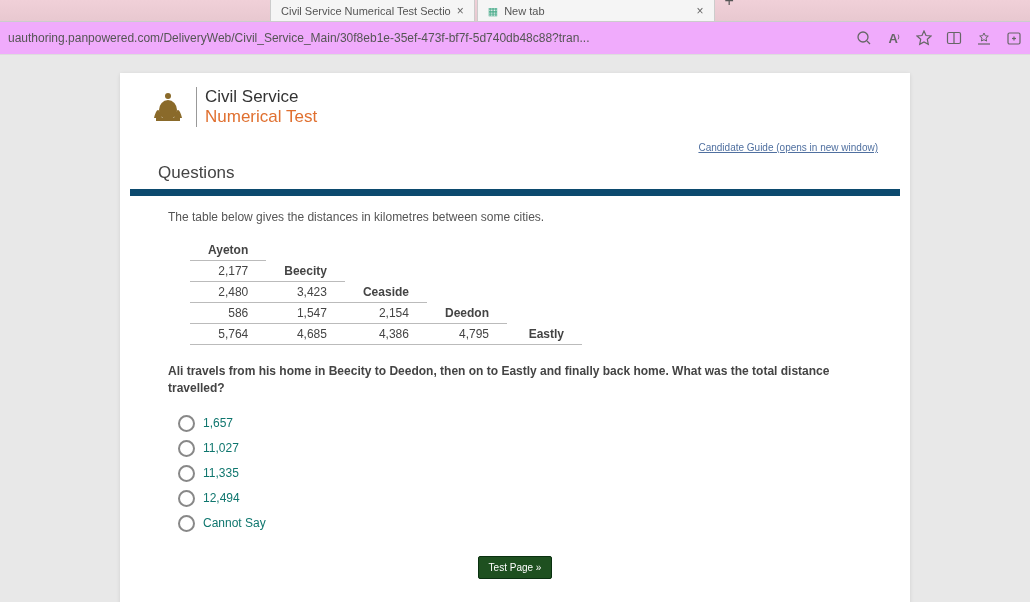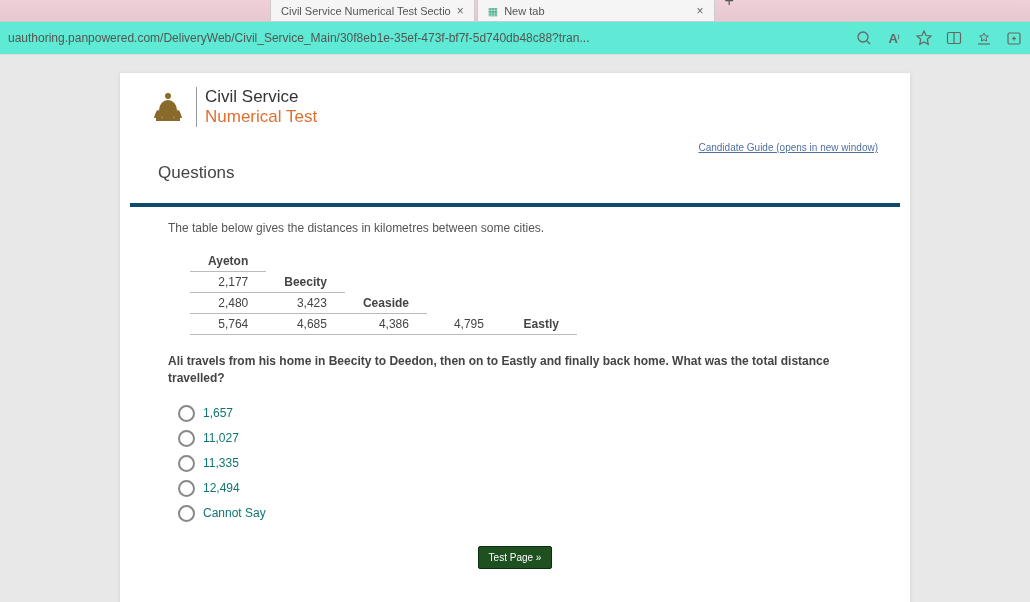--- a/index.html
+++ b/index.html
@@ -4,37 +4,37 @@
   <style>
     * { margin: 0; padding: 0; box-sizing: border-box; }
     body { font-family: Arial, Helvetica, sans-serif; background: #e8e8e8; width: 1030px; height: 602px; overflow: hidden; }
     
     .browser-chrome { background: linear-gradient(to bottom, #f0d0d8, #e8c8d0); height: 22px; border-bottom: 1px solid #ccc; display: flex; align-items: center; padding: 0 10px; overflow: hidden; }
     .tab-bar { display: flex; gap: 0; height: 38px; }
     .tab { background: #f5f5f5; border: 1px solid #ccc; border-bottom: none; padding: 2px 10px; font-size: 11px; color: #555; display: flex; align-items: center; gap: 6px; border-radius: 4px 4px 0 0; margin-right: 2px; }
     .tab-close { font-size: 12px; color: #666; cursor: pointer; }
     .tab-new { color: #555; font-size: 16px; padding: 0 8px; cursor: pointer; }
     
-    .address-bar { background: #5eead4; height: 32px; display: flex; align-items: center; padding: 16px 8px; gap: 10px; border-bottom: 1px solid #ddd; }
+    .address-bar { background: #f0abfc; height: 32px; display: flex; align-items: center; padding: 16px 8px; gap: 10px; border-bottom: 1px solid #ddd; }
     .url-text { flex: 1; font-size: 12px; color: #555; white-space: nowrap; overflow: hidden; text-overflow: ellipsis; }
     .toolbar-icons { display: flex; gap: 14px; align-items: center; }
     .tb-icon { width: 16px; height: 16px; color: #666; display: flex; align-items: center; justify-content: center; }
     
     .page-content { background: #fff; margin: 18px 120px 0 120px; padding: 8px 0 30px 0; min-height: 540px; box-shadow: 0 1px 4px rgba(0,0,0,0.1); }
     
     .header { display: flex; align-items: center; padding: 6px 16px 10px 28px; }
     .crest { width: 40px; height: 34px; margin-right: 8px; }
     .title-block { border-left: 1px solid #999; padding-left: 8px; }
     .title-line1 { font-size: 17px; color: #333; font-weight: 400; }
     .title-line2 { font-size: 17px; color: #e07030; font-weight: 400; }
     
     .guide-link { text-align: right; padding: 0 32px 6px 32px; }
     .guide-link a { font-size: 10px; color: #5070a0; text-decoration: underline; }
     
-    .questions-header { font-size: 17px; color: #444; padding: 2px 28px 20px 28px; border-bottom: 4px solid #0c4a6e; margin: 0 10px; }
+    .questions-header { font-size: 17px; color: #444; padding: 2px 28px 6px 28px; border-bottom: 7px solid #0c4a6e; margin: 0 10px; }
     
     .intro-text { font-size: 12px; color: #555; padding: 14px 28px 10px 48px; }
     
     .distance-table { margin: 6px 0 0 70px; border-collapse: collapse; }
     .distance-table td { padding: 3px 18px; font-size: 12px; color: #444; text-align: right; border-bottom: 1px solid #bbb; min-width: 75px; }
     .distance-table td.city { font-weight: bold; text-align: right; border-bottom: 1px solid #bbb; }
     .distance-table td.no-border { border-bottom: none; }
     
     .question-text { font-size: 12px; font-weight: bold; color: #444; padding: 18px 48px 8px 48px; line-height: 1.4; }
     
@@ -143,20 +143,27 @@
           <td class="no-border"></td>
     </tr>
     <tr>
       <td>2,480</td>
       <td>3,423</td>
       <td class="city">Ceaside</td>
       <td class="no-border"></td>
           <td class="no-border"></td>
     </tr>
     <tr>
+      <td>586</td>
+      <td>1,547</td>
+      <td>2,154</td>
+      <td class="city">Deedon</td>
+      <td class="no-border"></td>
+    </tr>
+    <tr>
       <td>5,764</td>
       <td>4,685</td>
       <td>4,386</td>
       <td>4,795</td>
       <td class="city">Eastly</td>
     </tr>
   </tbody>
     </table>
 
   <div class="question-text">Ali travels from his home in Beecity to Deedon, then on to Eastly and finally back home. What was the total distance travelled?</div>

